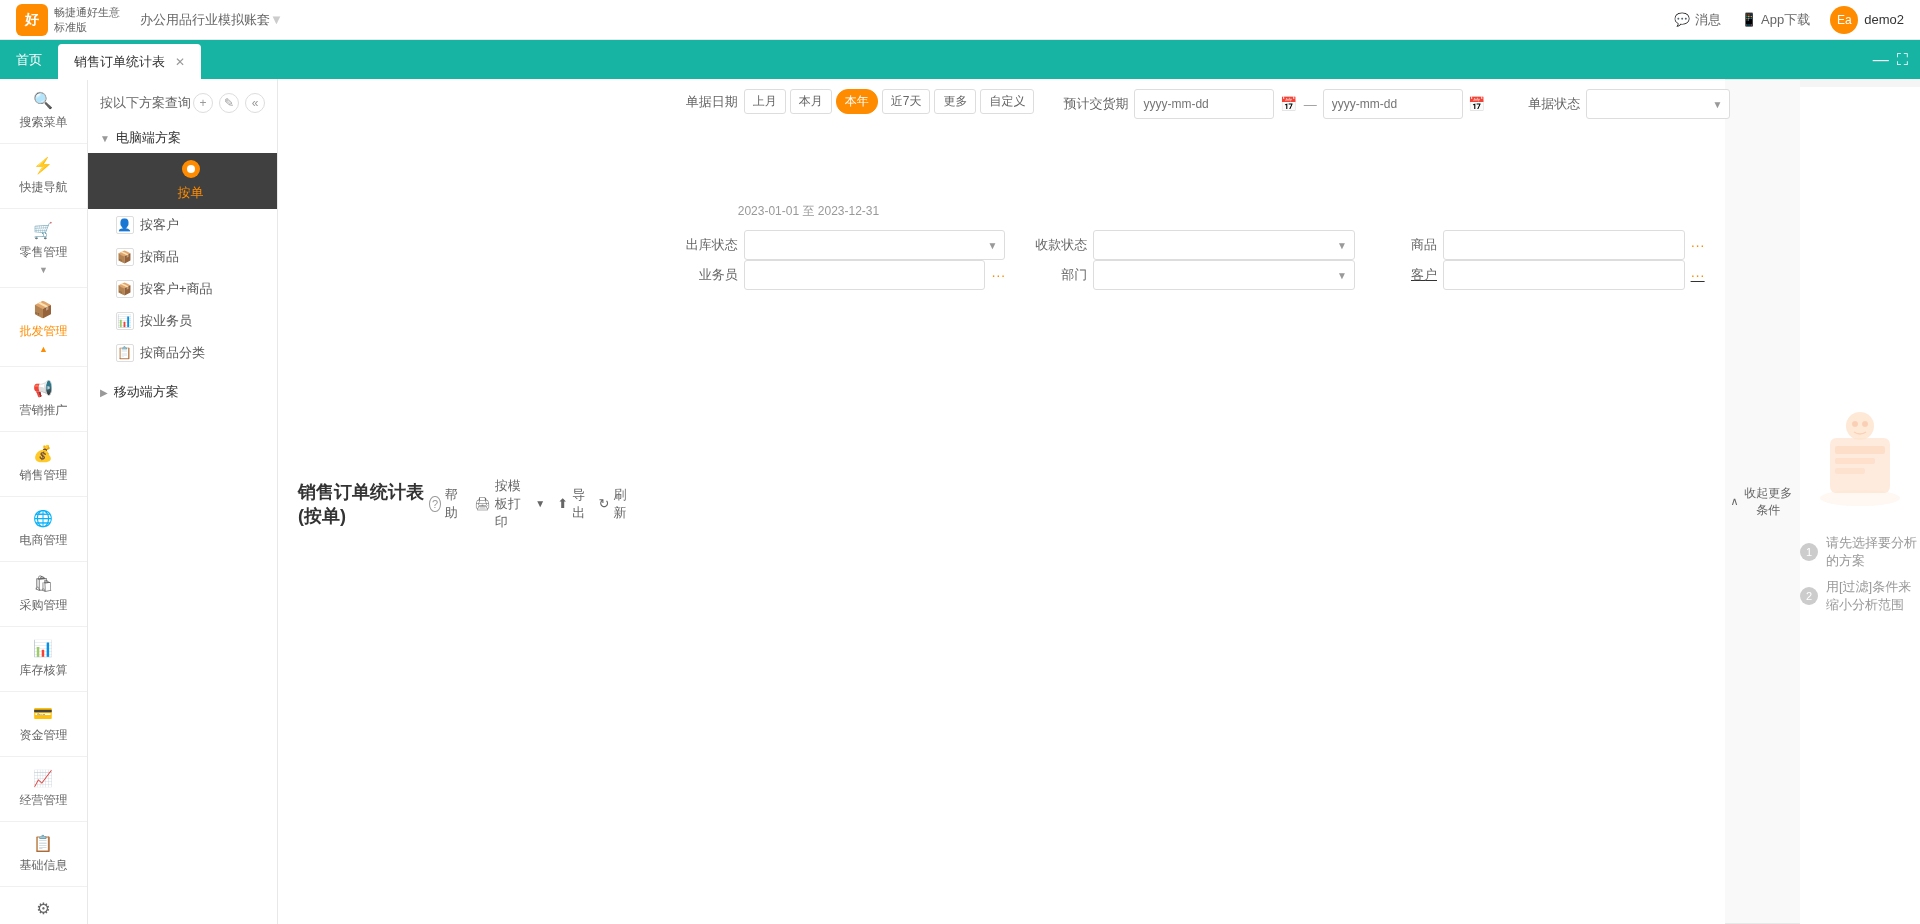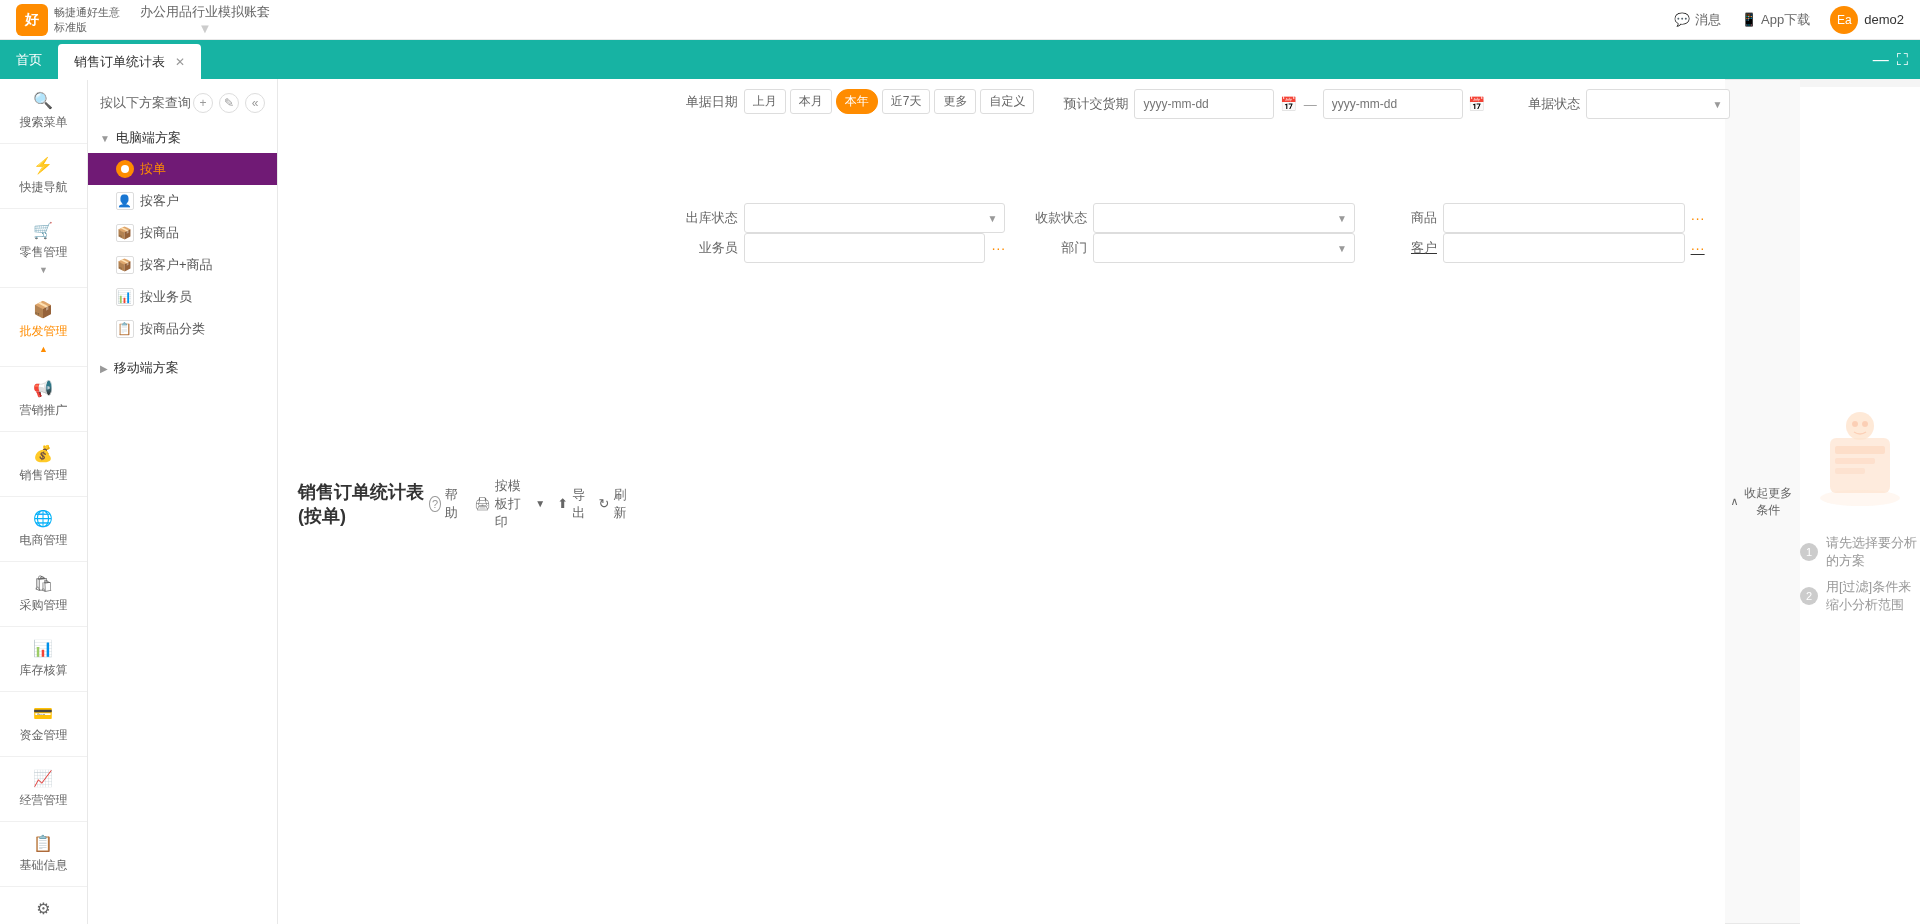--- a/index.html
+++ b/index.html
@@ -4,21 +4,21 @@
   <style>
     * { box-sizing: border-box; margin: 0; padding: 0; }
     body { font-family: "Microsoft YaHei", "PingFang SC", sans-serif; font-size: 13px; background: #f5f5f5; color: #333; height: 924px; overflow: hidden; display: flex; flex-direction: column; }
 
     
     .top-bar { height: 40px; background: #fff; display: flex; align-items: center; justify-content: space-between; padding: 0 16px; border-bottom: 1px solid #e8e8e8; flex-shrink: 0; }
     .top-bar-left { display: flex; align-items: center; gap: 8px; }
     .logo-area { display: flex; align-items: center; gap: 6px; }
     .logo-icon { width: 32px; height: 32px; background: #ff8c00; border-radius: 6px; display: flex; align-items: center; justify-content: center; color: #fff; font-size: 14px; font-weight: bold; }
     .logo-text { font-size: 11px; color: #666; line-height: 1.3; }
-    .breadcrumb-area { display: flex; align-items: center; margin-left: 12px; flex-direction: column; }
+    .breadcrumb-area { display: flex; align-items: center; margin-left: 12px; }
     .breadcrumb-text { font-size: 13px; color: #666; }
     .breadcrumb-arrow { color: #ccc; }
     .top-bar-right { display: flex; align-items: center; gap: 20px; }
     .top-action { display: flex; align-items: center; gap: 4px; color: #666; font-size: 13px; cursor: pointer; }
     .user-avatar { width: 28px; height: 28px; border-radius: 50%; background: #ff8c00; display: flex; align-items: center; justify-content: center; color: #fff; font-size: 12px; }
     .user-name { font-size: 13px; color: #333; }
 
     
     .tab-bar { height: 39px; background: #17b3a3; display: flex; align-items: center; padding: 0 0; flex-shrink: 0; }
     .tab-item { height: 40px; display: flex; align-items: center; padding: 0 16px; cursor: pointer; color: #fff; font-size: 13px; position: relative; gap: 6px; }
@@ -45,21 +45,21 @@
 
     
     .left-panel { width: 190px; background: #fff; border-right: 1px solid #e8e8e8; flex-shrink: 0; padding: 8px 0; overflow-y: auto; }
     .panel-header { display: flex; align-items: center; justify-content: space-between; padding: 6px 12px; }
     .panel-title { font-size: 13px; color: #666; }
     .panel-actions { display: flex; gap: 6px; align-items: center; }
     .panel-action-btn { width: 20px; height: 20px; border-radius: 50%; border: 1px solid #ddd; display: flex; align-items: center; justify-content: center; cursor: pointer; color: #999; font-size: 12px; }
     .tree-group { padding: 4px 0; }
     .tree-group-header { display: flex; align-items: center; gap: 6px; padding: 6px 12px; font-size: 13px; color: #333; cursor: pointer; }
     .tree-item { display: flex; align-items: center; gap: 6px; padding: 7px 12px 7px 28px; font-size: 13px; color: #555; cursor: pointer; }
-    .tree-item.active { background: #701a75; color: #ff8c00; }
+    .tree-item.active { background: #404040; color: #ff8c00; flex-direction: column; }
     .tree-item-icon { width: 18px; height: 18px; display: flex; align-items: center; justify-content: center; font-size: 12px; color: #999; border: 1px solid #ddd; border-radius: 2px; flex-shrink: 0; }
 
     
     .right-content { flex: 1; display: flex; flex-direction: row; overflow: hidden; padding: 0; }
     .page-title { font-size: 18px; font-weight: bold; color: #333; }
     .page-header-actions { display: flex; gap: 12px; align-items: center; }
     .header-action { display: flex; align-items: center; gap: 4px; color: #666; cursor: pointer; font-size: 13px; }
     .filter-label { font-size: 13px; color: #666; white-space: nowrap; width: 70px; text-align: right; flex-shrink: 0; }
     .date-btns { display: flex; gap: 4px; align-items: center; }
     .date-btn { padding: 3px 8px; border: 1px solid #ddd; border-radius: 3px; cursor: pointer; font-size: 12px; color: #666; background: #fff; }
@@ -320,20 +320,23 @@
                 <span class="select-arrow">▼</span>
               </div>
             </div>
 
             <div style="display:flex;flex-direction:column;gap:6px;">
               <button class="btn-query">查询</button>
               <button class="btn-settings">设置</button>
             </div>
           </div>
 
+          <div style="display:flex;align-items:center;margin-bottom:10px;padding-left:70px;">
+            <span style="font-size:12px;color:#999;">2023-01-01 至 2023-12-31</span>
+          </div>
 
           <div style="display:flex;align-items:center;gap:12px;">
             <div style="display:flex;align-items:center;gap:6px;flex:1;">
               <span class="filter-label">出库状态</span>
               <div class="select-wrapper" style="flex:1;">
                 <select>
                   <option value=""></option>
                 </select>
                 <span class="select-arrow">▼</span>
               </div>

